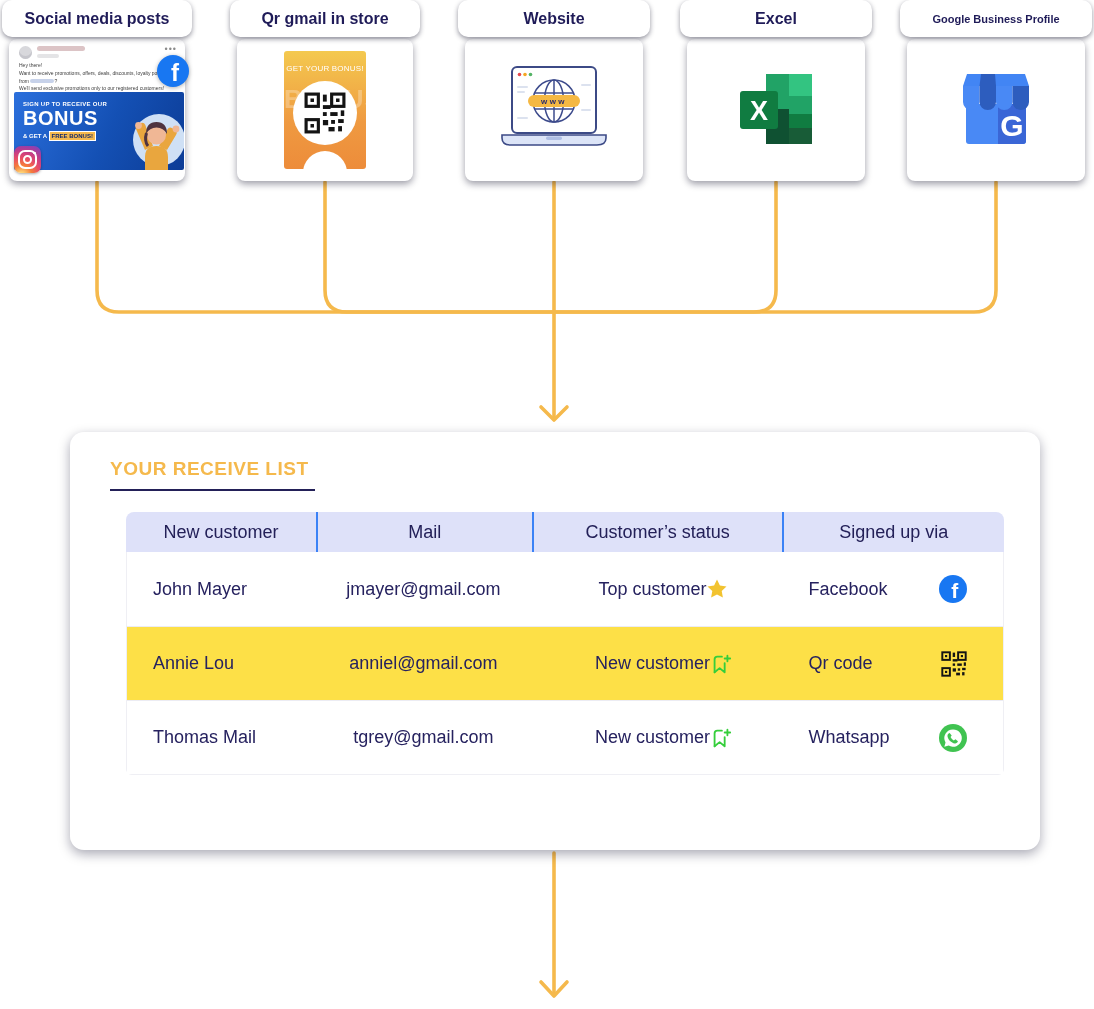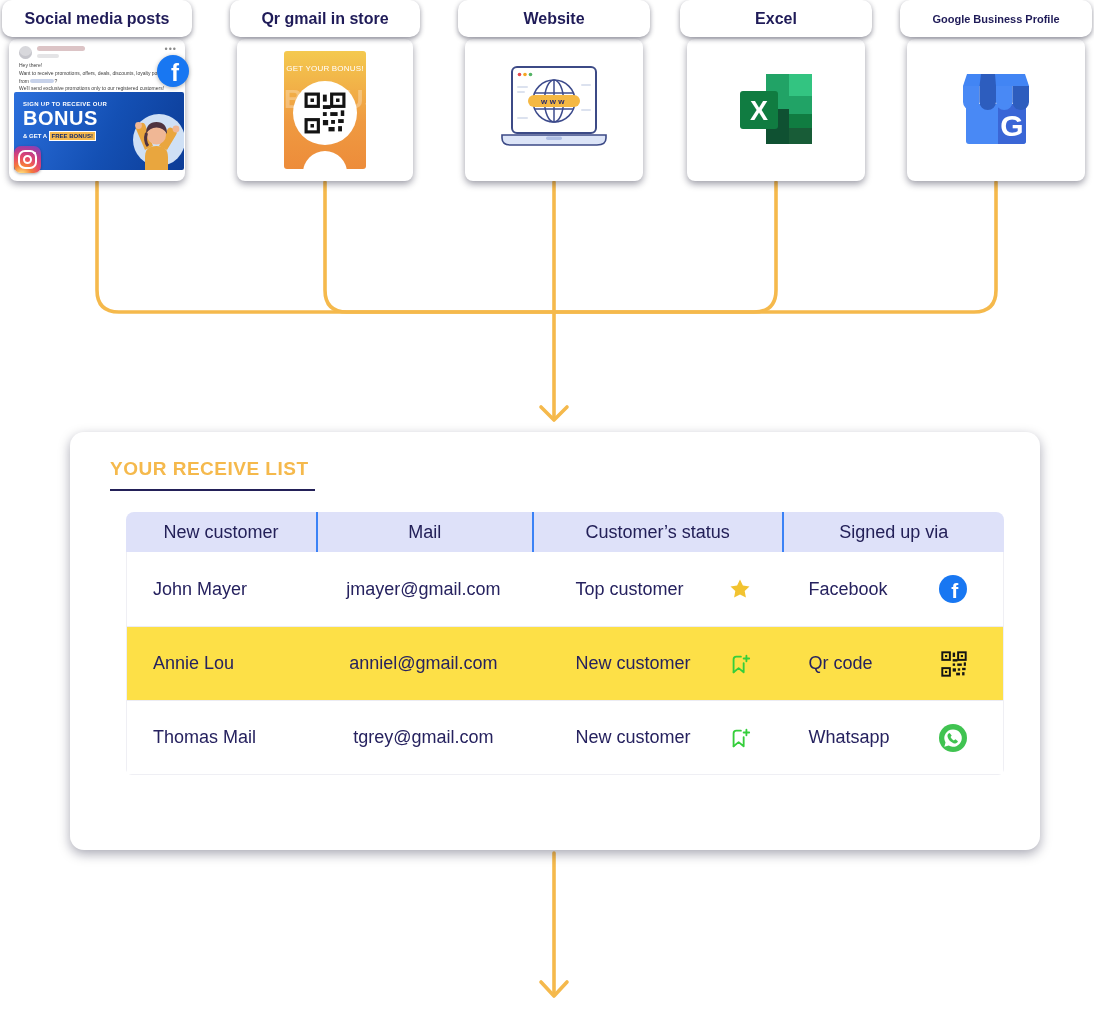--- a/index.html
+++ b/index.html
@@ -68,21 +68,21 @@
   .th { display:flex; align-items:center; justify-content:center; color:#232058; font-size:18px; font-weight:500; }
   .th + .th { border-left:2px solid #3b82f6; }
   .c1 { width:194px; } .c2 { width:220px; } .c3 { width:255px; } .c4 { width:227px; }
   .tbody { border:1px solid #EFEFF4; border-top:none; border-radius:0 0 6px 6px; }
   .tr { display:flex; height:74px; align-items:center; background:#fff; }
   .tr + .tr { border-top:1px solid #ECECF3; }
   .tr.alt { background:#fde047; }
   .td { color:#26225F; font-size:18px; }
   .td.c1 { padding-left:26px; }
   .td.c2 { text-align:center; }
-  .td.c3 { display:flex; align-items:center; justify-content:space-between; padding:0 29px 0 45px; }
+  .td.c3 { display:flex; align-items:center; justify-content:center; padding:0 29px 0 45px; }
   .td.c4 { display:flex; align-items:center; justify-content:space-between; padding:0 36px 0 28px; }
   .icon-cell { display:flex; align-items:center; }
 </style>
 </head>
 <body>
 
 <svg id="connectors" viewBox="0 0 1094 1009" xmlns="http://www.w3.org/2000/svg">
   <g stroke="#F5B94C" stroke-width="3.6" fill="none" stroke-linecap="round" stroke-linejoin="round">
     <path d="M97 182 V290 Q97 312 119 312 H554"></path>
     <path d="M325 182 V290 Q325 312 347 312 H554"></path>

